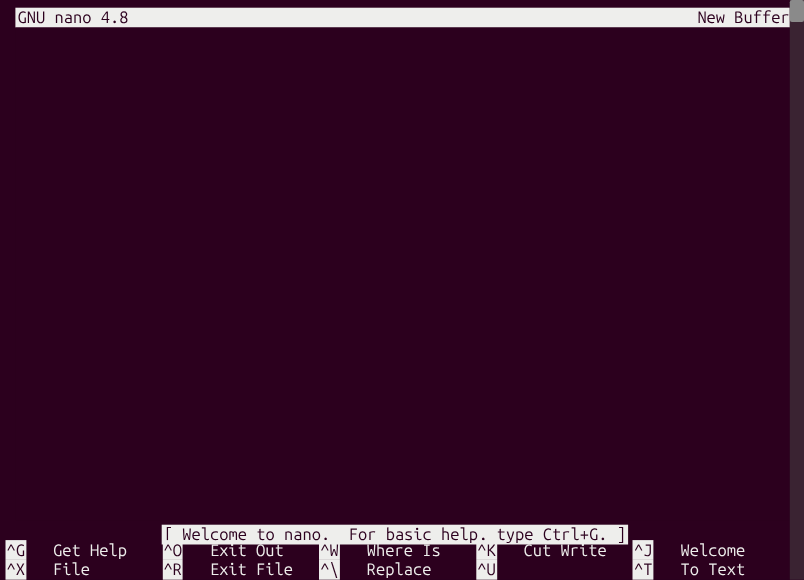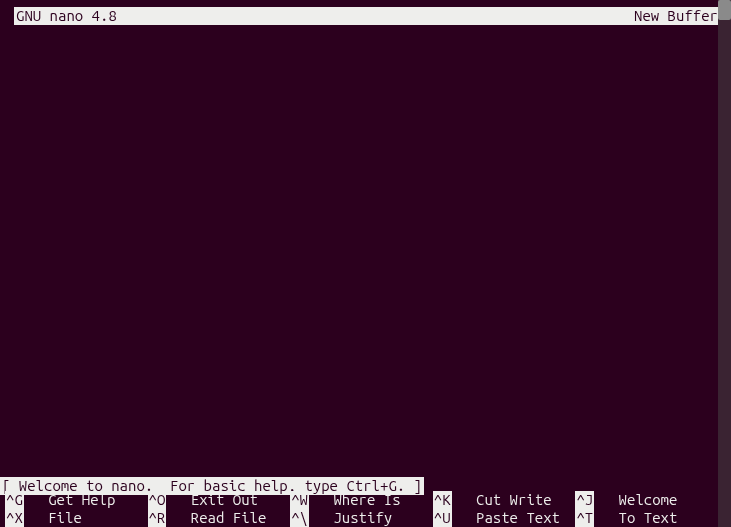--- a/index.html
+++ b/index.html
@@ -69,20 +69,21 @@
       right: 0;
       bottom: 54px;
       background: #2c001e;
     }
     .status-bar {
       position: absolute;
       bottom: 36px;
       left: 0;
       right: 0;
       height: 14px;
+      text-align: center;
     }
     .status-msg {
       display: inline-block;
       background: #eeeeec;
       color: #2c001e;
       white-space: pre;
       padding: 0 2px;
     }
     .shortcuts {
       position: absolute;
@@ -144,29 +145,28 @@
     <div class="shortcut">
       <span class="key">^J</span>
       <span class="label"> Welcome</span>
     </div>
     <div class="shortcut">
       <span class="key">^X</span>
       <span class="label"> File</span>
     </div>
     <div class="shortcut">
       <span class="key">^R</span>
-      <span class="label"> Read File</span>
+      <span class="label"> Exit File</span>
     </div>
     <div class="shortcut">
       <span class="key">^\</span>
-      <span class="label"> Justify</span>
+      <span class="label"> Replace</span>
     </div>
     <div class="shortcut">
       <span class="key">^U</span>
-      <span class="label"> Paste Text</span>
     </div>
     <div class="shortcut">
       <span class="key">^T</span>
       <span class="label"> To Text</span>
     </div>
   </div>
 
 </div>
 
 <div class="scrollbar">

